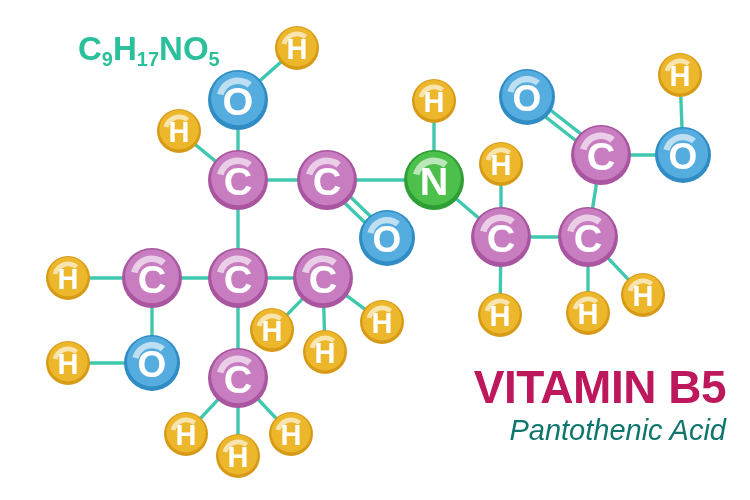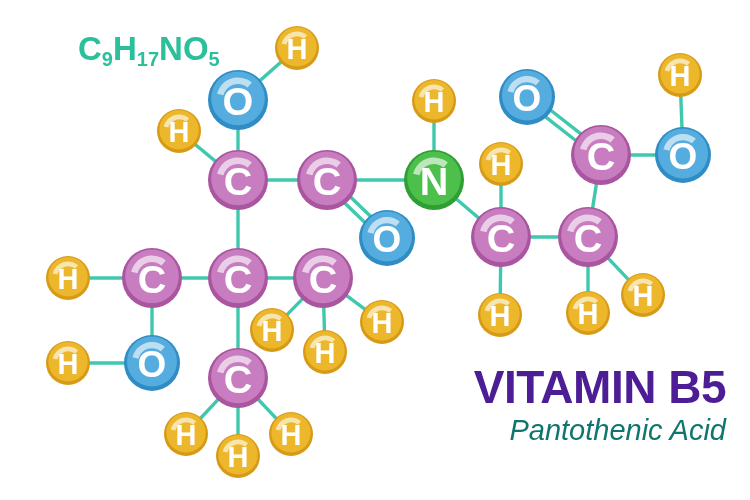--- a/index.html
+++ b/index.html
@@ -58,21 +58,21 @@
     right: 24px;
     top: 363px;
     text-align: right;
     width: 360px;
   }
   #vitamin-title {
     font-family: "Liberation Sans", sans-serif;
     font-weight: bold;
     font-size: 46px;
     line-height: 48px;
-    color: #4c1d95;
+    color: #be185d;
     letter-spacing: -0.5px;
     margin: 0;
     white-space: nowrap;
   }
   #vitamin-subtitle {
     font-family: "Liberation Sans", sans-serif;
     font-style: italic;
     font-size: 29px;
     line-height: 34px;
     color: #0f766e;

